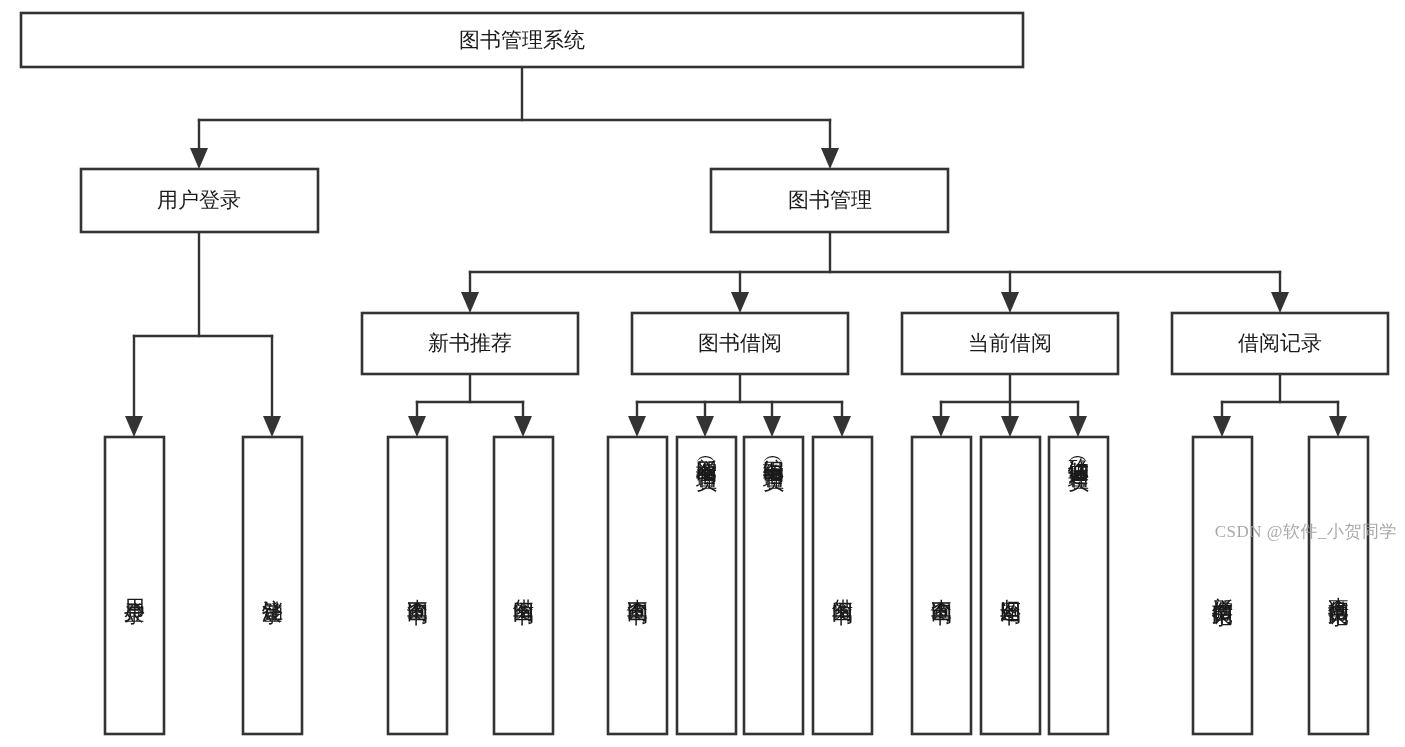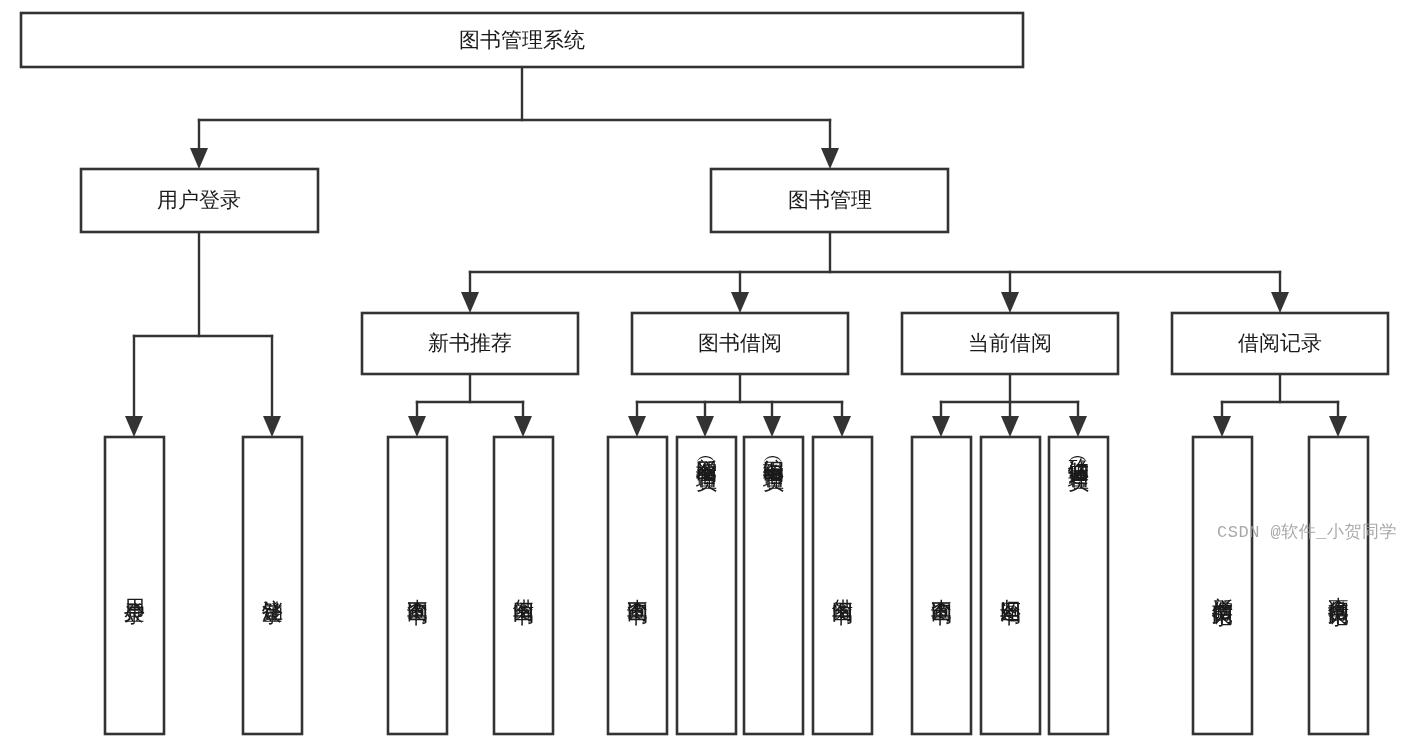--- a/index.html
+++ b/index.html
@@ -65,21 +65,21 @@
   .vlabel-wrap {
     position: absolute;
     display: flex;
     align-items: center;
     justify-content: center;
   }
   .watermark {
     position: absolute;
     right: 8px;
     bottom: 6px;
-    font-family: Liberation Mono, monospace;
+    font-family: Liberation Serif, serif;
     font-size: 17px;
     color: #9a9a9a;
     opacity: 0.85;
     white-space: nowrap;
     letter-spacing: 0.5px;
   }
 </style>
 </head>
 <body>
 

